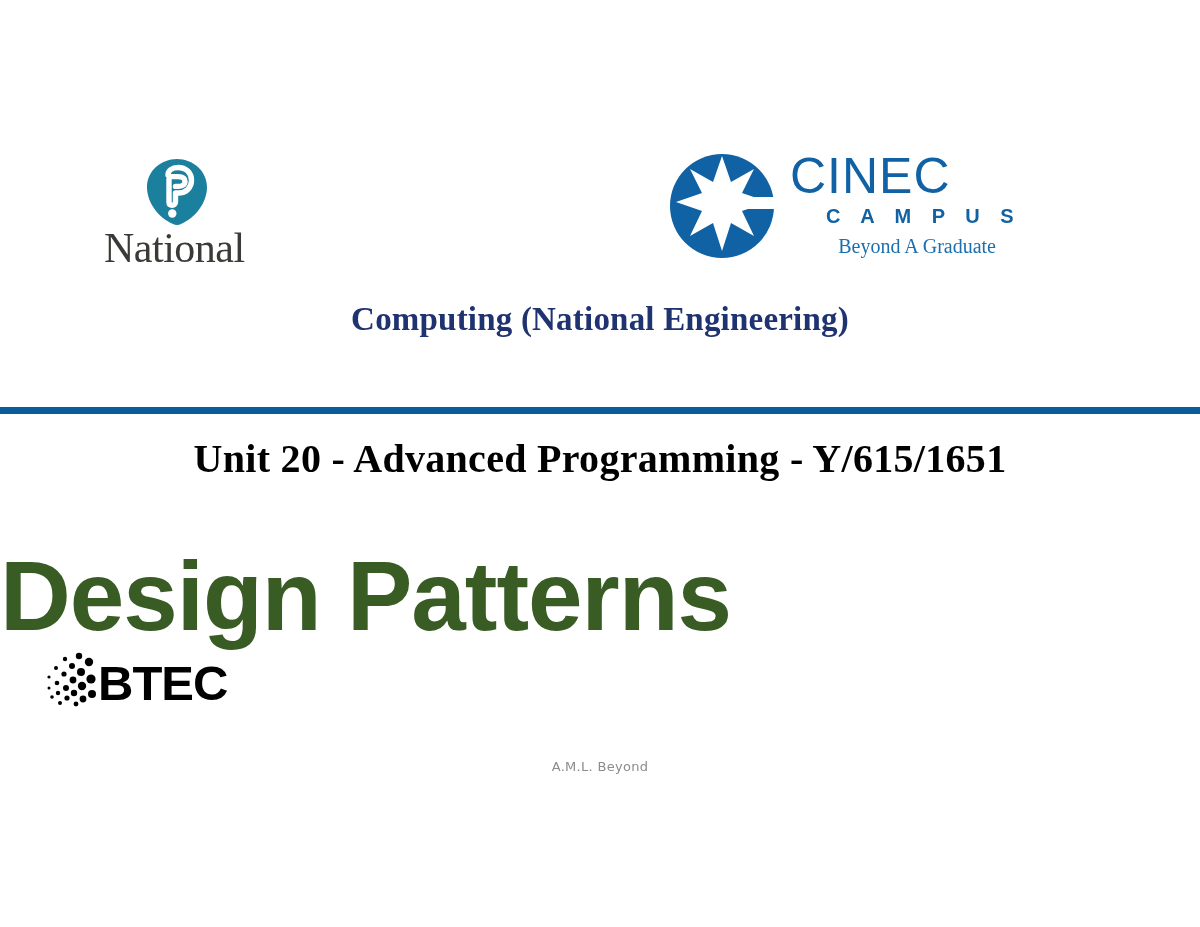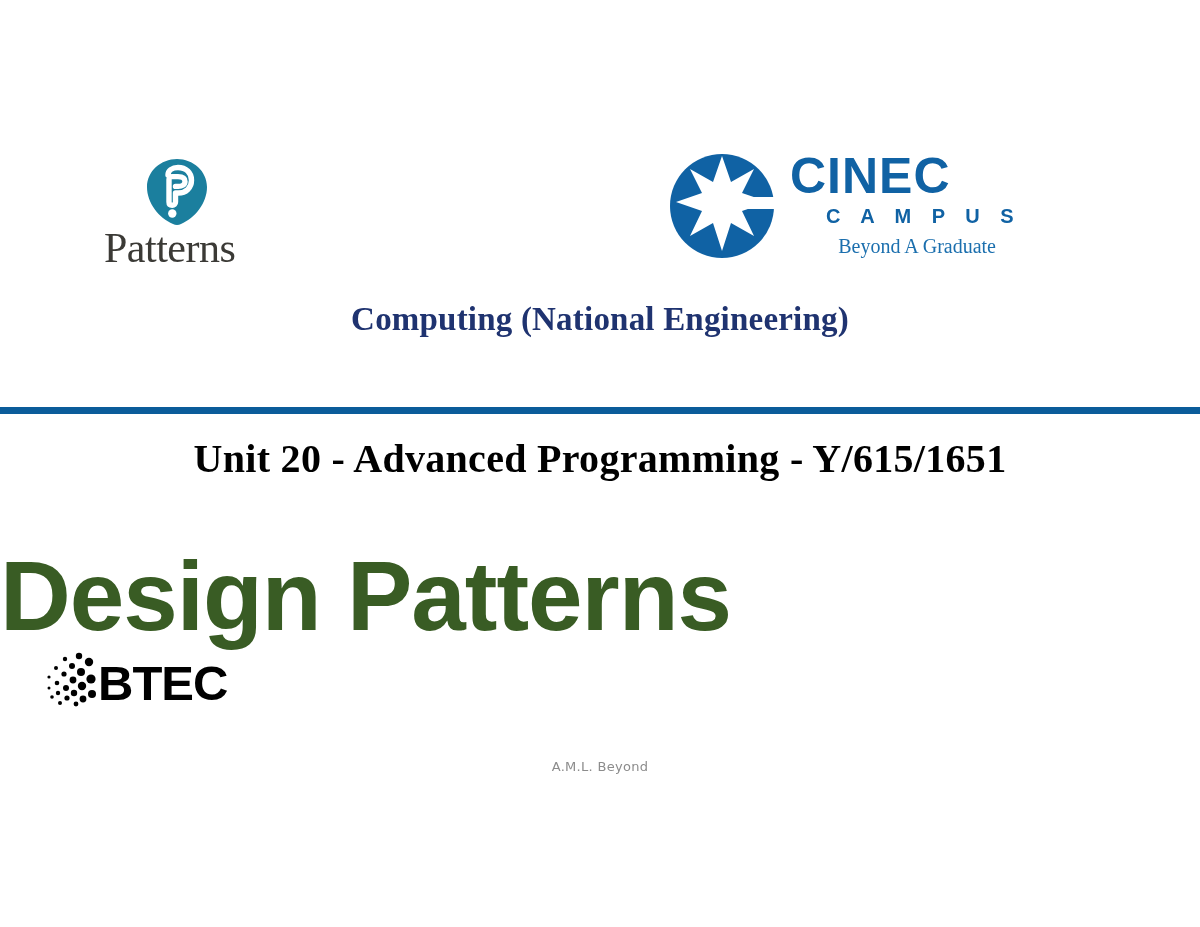--- a/index.html
+++ b/index.html
@@ -65,21 +65,21 @@
   }
   .cinec-mark svg { display: block; }
   .cinec-text {
     position: absolute;
     left: 122px;
     top: 0px;
     width: 210px;
   }
   .cinec-name {
     font-family: "Liberation Sans", sans-serif;
-    font-weight: bold;
+    font-weight: normal;
     font-size: 50px;
     line-height: 52px;
     letter-spacing: 1px;
     color: #1062a4;
     white-space: nowrap;
   }
   .cinec-sub {
     font-family: "Liberation Sans", sans-serif;
     font-weight: bold;
     font-size: 20px;
@@ -189,21 +189,21 @@
 <div class="slide">
 
   <div class="pearson-logo">
     <div class="pearson-mark">
       <svg width="62" height="68" viewBox="0 0 62 68" xmlns="http://www.w3.org/2000/svg">
         <path d="M31 1 C47 1 61 13 61 29 C61 45 49 60 35 66 C32.5 67.3 29.5 67.3 27 66 C13 60 1 45 1 29 C1 13 15 1 31 1 Z" fill="#1b7f9e"></path>
         <path d="M22 17 C22 12.6 26 9.5 32 9.5 C40 9.5 45.5 14.8 45.5 22.2 C45.5 29.8 40 35 32.4 35 L29.5 35 L29.5 44 C29.5 46 28.2 47.2 26.2 47.2 C24.2 47.2 23 46 23 44 L23 21.5 C23 19.8 24 18.6 25.8 18.6 L32 18.6 C36.2 18.6 39 20.2 39 23.4 C39 26.6 36.2 28.4 32.2 28.4 L29.5 28.4" fill="none" stroke="#ffffff" stroke-width="5.4" stroke-linecap="round" stroke-linejoin="round"></path>
         <circle cx="26.3" cy="55.5" r="4.2" fill="#ffffff"></circle>
       </svg>
     </div>
-    <div class="pearson-word">Patterns</div>
+    <div class="pearson-word">National</div>
   </div>
 
   <div class="cinec-logo">
     <div class="cinec-mark">
       <svg width="108" height="108" viewBox="0 0 108 108" xmlns="http://www.w3.org/2000/svg">
         <defs>
           <mask id="cinecMask">
             <rect x="0" y="0" width="108" height="108" fill="#ffffff"></rect>
 
             <path d="M54 4 L63 30 L86 17 L74 41 L100 50 L74 59 L86 84 L63 71 L54 99 L45 71 L22 84 L34 59 L8 50 L34 41 L22 17 L45 30 Z" fill="#000000"></path>

